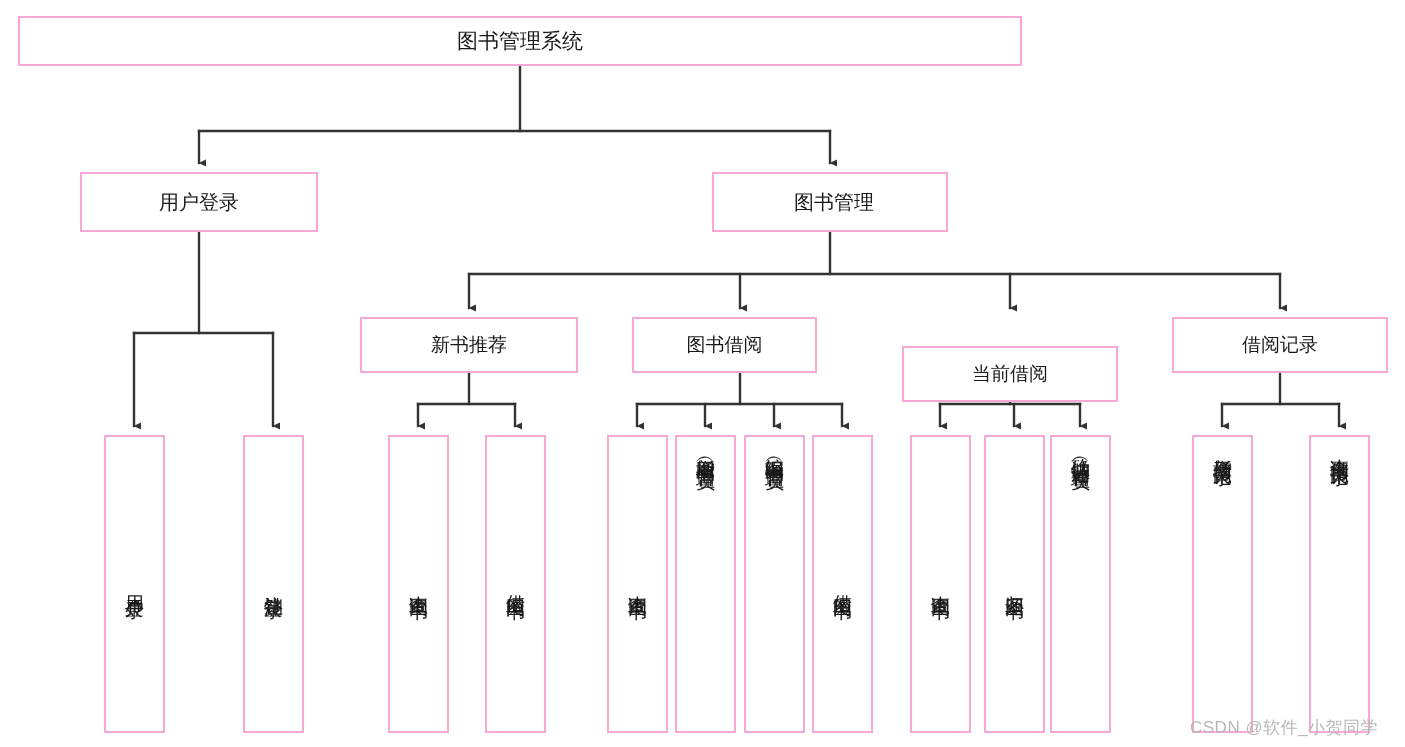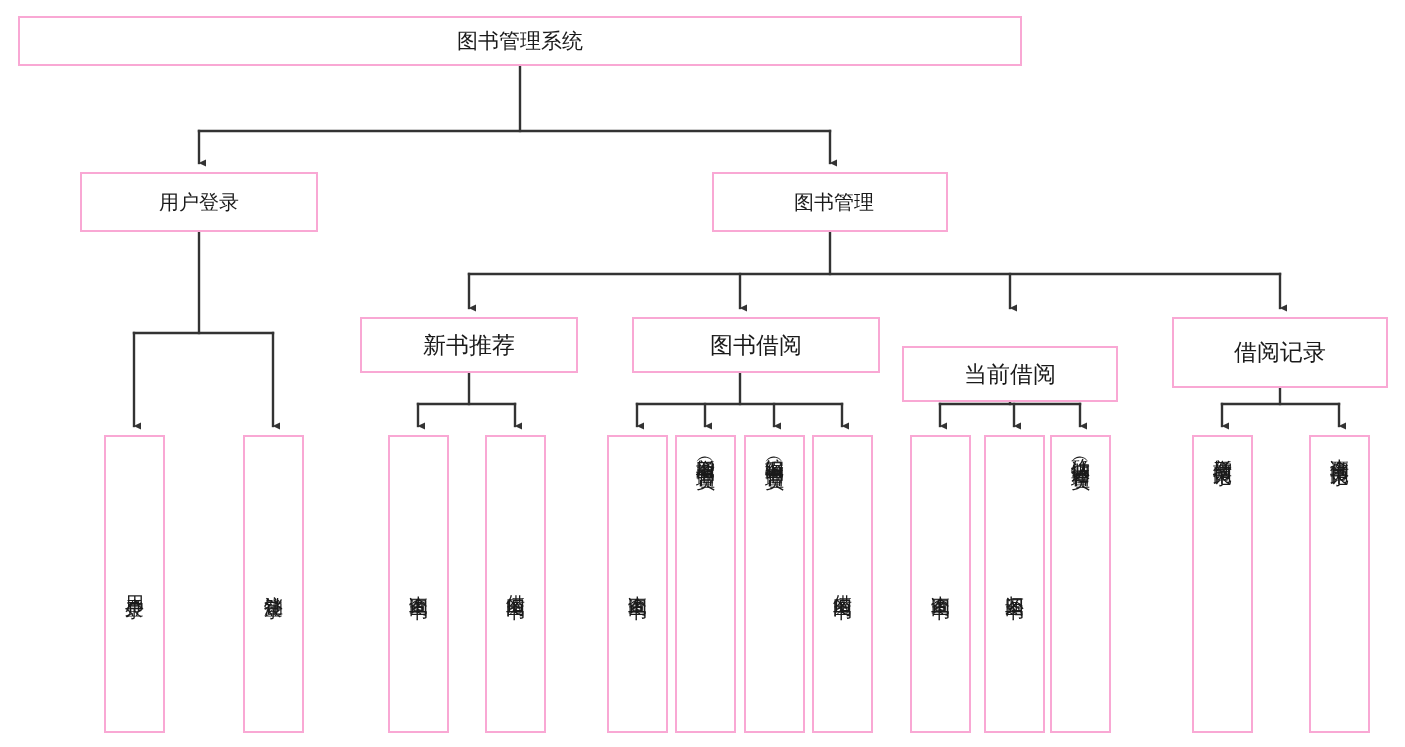--- a/index.html
+++ b/index.html
@@ -34,21 +34,21 @@
     justify-content: center;
     color: #1a1a1a;
   }
   .node.level-0 {
     font-size: 21px;
   }
   .node.level-1 {
     font-size: 20px;
   }
   .node.level-2 {
-    font-size: 23px;
+    font-size: 19px;
   }
   .node.leaf {
     font-size: 19px;
     align-items: flex-start;
     padding-top: 6px;
   }
   .node.leaf .vtext {
     writing-mode: vertical-rl;
     text-orientation: upright;
     letter-spacing: 2px;
@@ -123,27 +123,27 @@
       </div>
       <div class="node level-1" style="left: 80px; top: 172px; width: 238px; height: 60px;">
         <span>用户登录</span>
       </div>
       <div class="node level-1" style="left: 712px; top: 172px; width: 236px; height: 60px; padding-left: 8px;">
         <span>图书管理</span>
       </div>
       <div class="node level-2" style="left: 360px; top: 317px; width: 218px; height: 56px;">
         <span>新书推荐</span>
       </div>
-      <div class="node level-2" style="left: 632px; top: 317px; width: 248px; height: 56px; text-align: right;">
+      <div class="node level-2" style="left: 632px; top: 317px; width: 185px; height: 56px; text-align: right;">
         <span>图书借阅</span>
       </div>
       <div class="node level-2" style="left: 902px; top: 317px; width: 216px; height: 56px; margin-top: 29px;">
         <span>当前借阅</span>
       </div>
-      <div class="node level-2" style="left: 1172px; top: 317px; width: 216px; height: 71px;">
+      <div class="node level-2" style="left: 1172px; top: 317px; width: 216px; height: 56px;">
         <span>借阅记录</span>
       </div>
       <div class="node level-3 leaf centered" style="left: 104px; top: 435px; width: 61px; height: 298px;">
         <span class="vtext">用户登录</span>
       </div>
       <div class="node level-3 leaf centered" style="left: 243px; top: 435px; width: 61px; height: 298px;">
         <span class="vtext">注销登录</span>
       </div>
       <div class="node level-3 leaf centered" style="left: 388px; top: 435px; width: 61px; height: 298px;">
         <span class="vtext">查询图书</span>
@@ -173,13 +173,14 @@
         <span class="vtext">确认归还（管理员）</span>
       </div>
       <div class="node level-3 leaf" style="left: 1192px; top: 435px; width: 61px; height: 298px;">
         <span class="vtext">新增借阅记录</span>
       </div>
       <div class="node level-3 leaf" style="left: 1309px; top: 435px; width: 61px; height: 298px;">
         <span class="vtext">查询借阅记录</span>
       </div>
     </div>
 
+  <div class="watermark">CSDN @软件_小贺同学</div>
 </div>
 
 </body></html>

